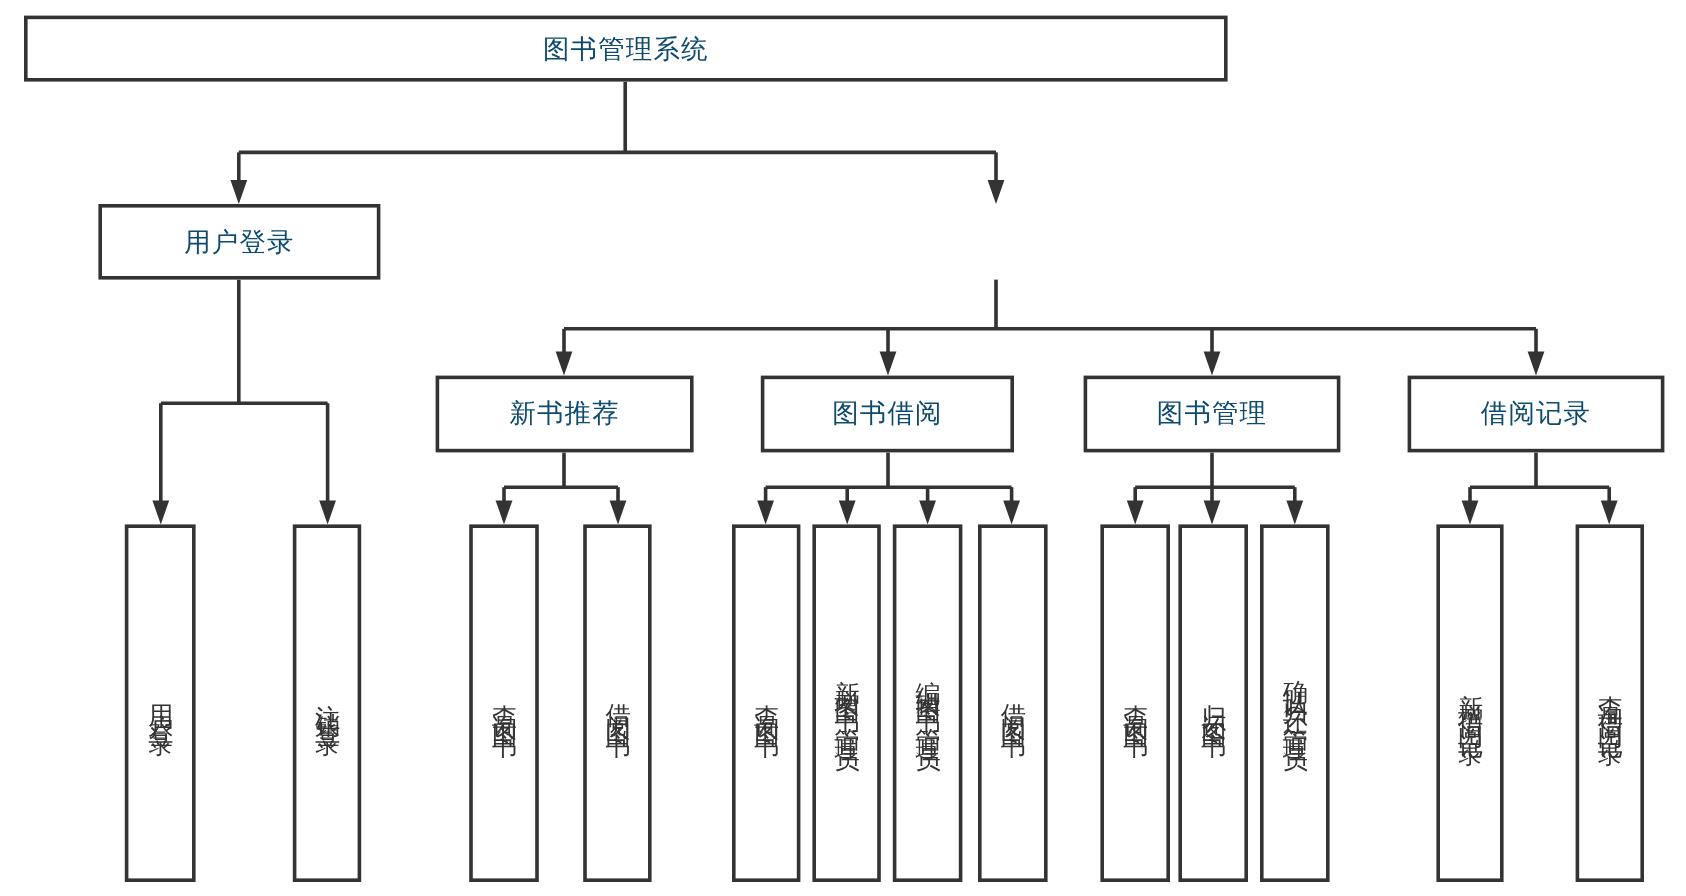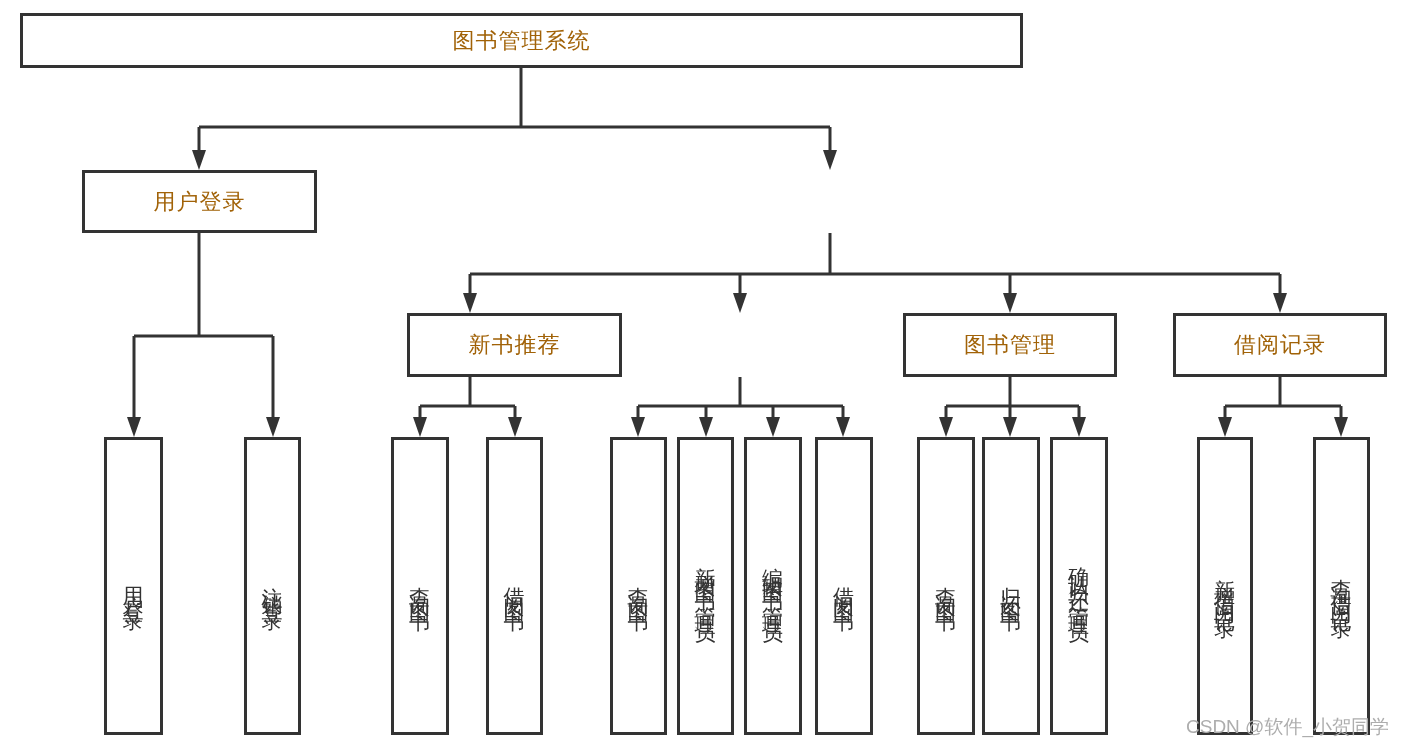--- a/index.html
+++ b/index.html
@@ -23,21 +23,21 @@
     pointer-events: none;
   }
   .node {
     position: absolute;
     box-sizing: border-box;
     border: 3px solid #333333;
     background: #ffffff;
     display: flex;
     align-items: center;
     justify-content: center;
-    color: #a16207;
+    color: #0c4a6e;
     font-size: 22px;
     letter-spacing: 1px;
     z-index: 2;
   }
   .leaf {
     position: absolute;
     box-sizing: border-box;
     border: 3px solid #333333;
     background: #ffffff;
     display: flex;
@@ -144,21 +144,22 @@
 
       <polygon points="1218,417 1232,417 1225,437"></polygon>
       <polygon points="1334,417 1348,417 1341,437"></polygon>
     </g>
   </svg>
 
   <div class="node" style="left:20px; top:13px; width:1003px; height:55px;">图书管理系统</div>
 
   <div class="node" style="left:82px; top:170px; width:235px; height:63px;">用户登录</div>
 
-  <div class="node" style="left:363px; top:313px; width:215px; height:64px;margin-left:44px;">新书推荐</div>
+  <div class="node" style="left:363px; top:313px; width:215px; height:64px;">新书推荐</div>
+  <div class="node" style="left:634px; top:313px; width:211px; height:64px;">图书借阅</div>
   <div class="node" style="left:903px; top:313px; width:214px; height:64px;">图书管理</div>
   <div class="node" style="left:1173px; top:313px; width:214px; height:64px;">借阅记录</div>
 
   <div class="leaf" style="left:104px; width:59px;">
     <span class="vtext">用户登录</span>
   </div>
   <div class="leaf" style="left:244px; width:57px;">
     <span class="vtext">注销登录</span>
   </div>
 
@@ -192,15 +193,14 @@
     <span class="vtext">确认归还（管理员）</span>
   </div>
 
   <div class="leaf" style="left:1197px; width:56px;">
     <span class="vtext">新增借阅记录</span>
   </div>
   <div class="leaf" style="left:1313px; width:57px;">
     <span class="vtext">查询借阅记录</span>
   </div>
 
-  <div class="watermark">CSDN @软件_小贺同学</div>
 
 </div>
 
 </body></html>

